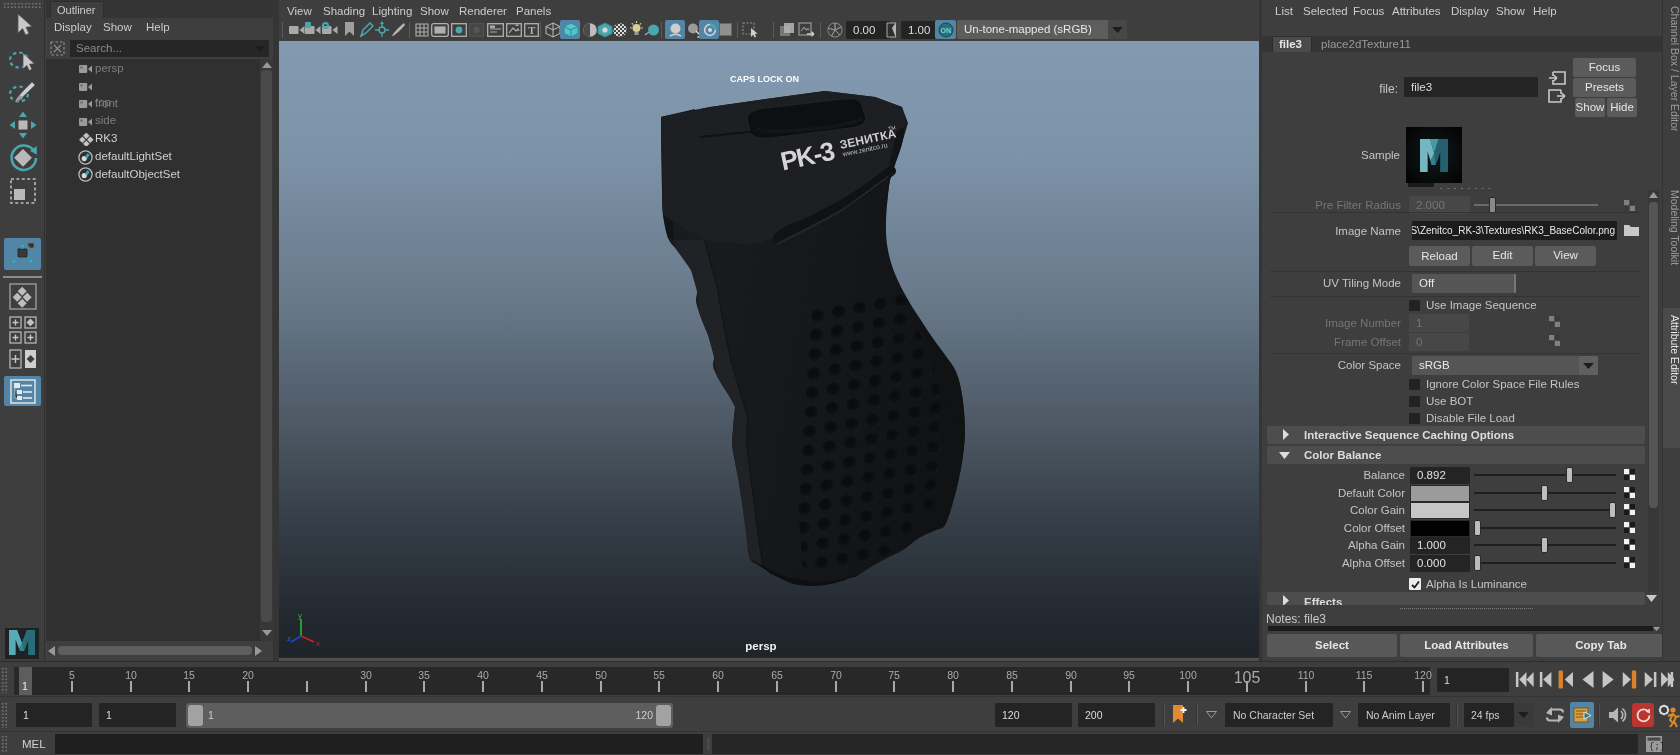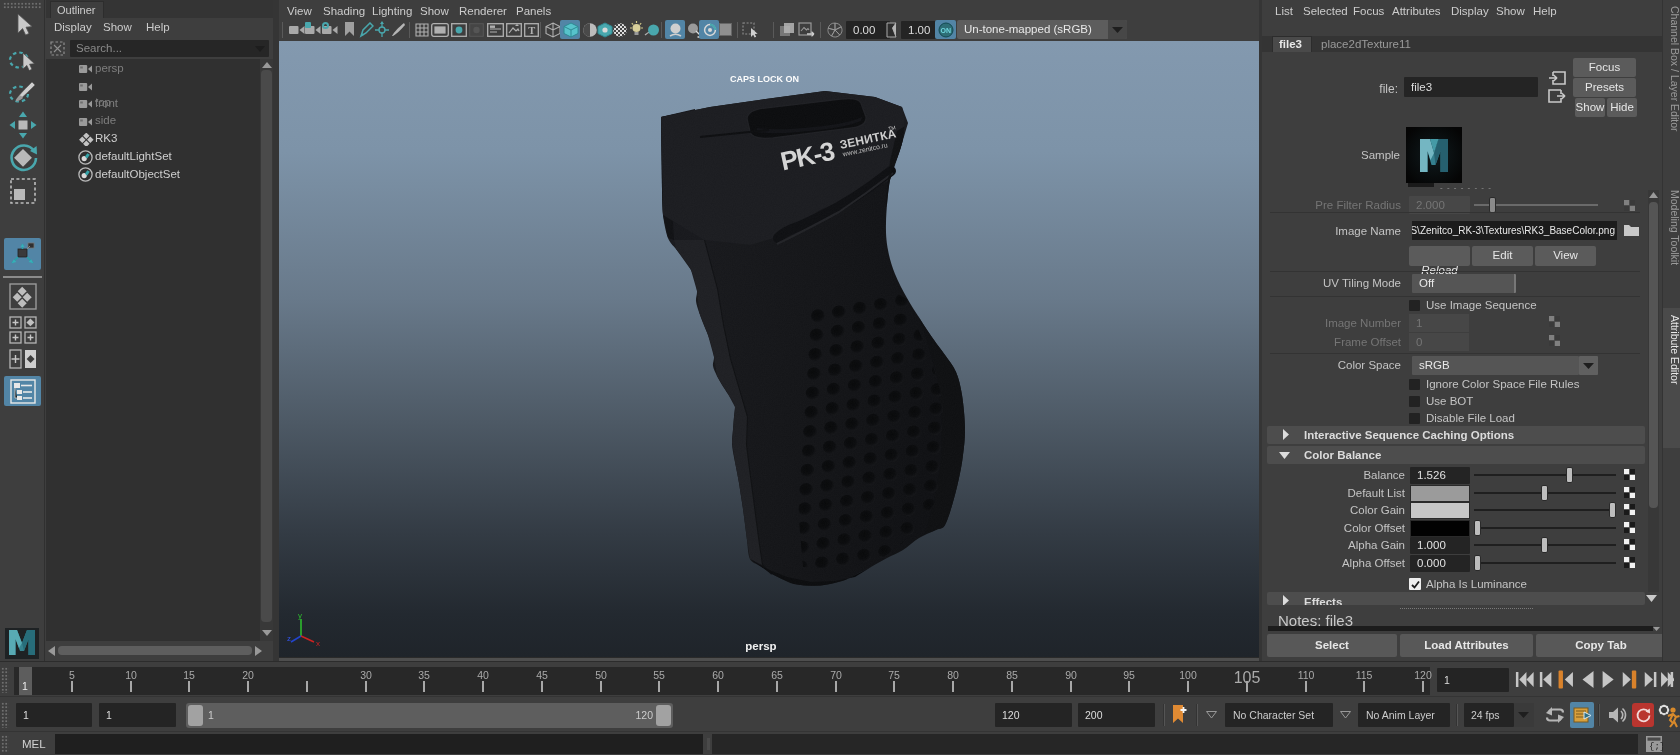--- a/index.html
+++ b/index.html
@@ -571,21 +571,21 @@
         <rect y="5.5" width="5.5" height="5.5" fill="#3a3a3a"></rect>
       </svg>
 <div class="abs" style="left:8px;top:212px;width:370px;height:1px;background:#333;"></div>
 <div class="txt" style="left:139px;top:225px;font-size:11.5px;color:#c4c4c4;transform:translateX(-100%);">Image Name</div>
 <div class="abs" style="left:150px;top:221px;width:205px;height:19px;background:#1c1c1c;overflow:hidden;">
         <span style="position:absolute;right:2px;top:4px;font-size:10px;color:#e8e8e8;white-space:nowrap;">TS\Zenitco_RK-3\Textures\RK3_BaseColor.png</span>
       </div>
 <svg class="abs" style="left:361px;top:223px" width="17" height="14" viewBox="0 0 17 14">
 <path d="M1 2 H6 L8 4 H16 V13 H1 Z" fill="#c9c9c9"></path>
       </svg>
-<div class="btn" style="left:147px;top:246px;width:61px;height:20px;font-size:11.5px;padding-top:18px;font-style:italic;">Reload</div>
+<div class="btn" style="left:147px;top:246px;width:61px;height:20px;font-size:11.5px;padding-top:4px;">Reload</div>
 <div class="btn" style="left:210px;top:246px;width:61px;height:20px;font-size:11.5px;padding-top:3px;">Edit</div>
 <div class="btn" style="left:273px;top:246px;width:61px;height:20px;font-size:11.5px;padding-top:3px;">View</div>
 <div class="abs" style="left:8px;top:271px;width:370px;height:1px;background:#333;"></div>
 <div class="txt" style="left:139px;top:277px;font-size:11.5px;color:#c4c4c4;transform:translateX(-100%);">UV Tiling Mode</div>
 <div class="abs" style="left:150px;top:274px;width:104px;height:19px;background:#555;border-right:2px solid #777;border-radius:1px;"></div>
 <div class="txt" style="left:157px;top:277px;font-size:11.5px;color:#e8e8e8;">Off</div>
 <div class="abs" style="left:8px;top:296px;width:370px;height:1px;background:#333;"></div>
 <div class="abs" style="left:147px;top:300px;width:11px;height:11px;background:#222;border-radius:1px;"></div>
 <div class="txt" style="left:164px;top:299px;font-size:11.5px;color:#c4c4c4;text-align:center;">Use Image Sequence</div>
 <div class="txt" style="left:139px;top:317px;font-size:11.5px;color:#757575;transform:translateX(-100%);">Image Number</div>
@@ -625,30 +625,30 @@
         <path d="M1 0 L7 5.5 L1 11 Z" fill="#dcdcdc"></path>
       </svg>
 <div class="txt" style="left:42px;top:429px;font-size:11.5px;font-weight:bold;color:#dcdcdc;">Interactive Sequence Caching Options</div>
 <div class="abs" style="left:5px;top:446px;width:378px;height:18px;background:#4d4d4d;border-radius:2px;"></div>
 <svg class="abs" style="left:17px;top:452px" width="12" height="8">
         <path d="M0 0 L11 0 L5.5 7 Z" fill="#dcdcdc"></path>
       </svg>
 <div class="txt" style="left:42px;top:449px;font-size:11.5px;font-weight:bold;color:#dcdcdc;">Color Balance</div>
 <div class="txt" style="left:143px;top:469px;font-size:11.5px;color:#c4c4c4;transform:translateX(-100%);">Balance</div>
 <div class="abs" style="left:148px;top:467px;width:60px;height:17px;background:#242424;border-radius:1px;"></div>
-<div class="txt" style="left:155px;top:469px;font-size:11.5px;color:#e0e0e0;">1.526</div>
+<div class="txt" style="left:155px;top:469px;font-size:11.5px;color:#e0e0e0;">0.892</div>
 <div class="abs" style="left:212px;top:474px;width:142px;height:2px;background:#1f1f1f;"></div>
       <div class="abs" style="left:304px;top:467px;width:7px;height:16px;background:#bdbdbd;border-radius:2px;border:1px solid #2a2a2a;"></div>
 <svg class="abs" style="left:362px;top:469px" width="11" height="11" viewBox="0 0 11 11">
         <rect width="5.5" height="5.5" fill="#f2f2f2"></rect>
         <rect x="5.5" y="5.5" width="5.5" height="5.5" fill="#f2f2f2"></rect>
         <rect x="5.5" width="5.5" height="5.5" fill="#1a1a1a"></rect>
         <rect y="5.5" width="5.5" height="5.5" fill="#1a1a1a"></rect>
       </svg>
-<div class="txt" style="left:143px;top:487px;font-size:11.5px;color:#c4c4c4;transform:translateX(-100%);">Default List</div>
+<div class="txt" style="left:143px;top:487px;font-size:11.5px;color:#c4c4c4;transform:translateX(-100%);">Default Color</div>
 <div class="abs" style="left:148px;top:485px;width:60px;height:17px;background:#9b9b9b;border:1px solid #2a2a2a;"></div>
 <div class="abs" style="left:212px;top:492px;width:142px;height:2px;background:#1f1f1f;"></div>
       <div class="abs" style="left:279px;top:485px;width:7px;height:16px;background:#bdbdbd;border-radius:2px;border:1px solid #2a2a2a;"></div>
 <svg class="abs" style="left:362px;top:487px" width="11" height="11" viewBox="0 0 11 11">
         <rect width="5.5" height="5.5" fill="#f2f2f2"></rect>
         <rect x="5.5" y="5.5" width="5.5" height="5.5" fill="#f2f2f2"></rect>
         <rect x="5.5" width="5.5" height="5.5" fill="#1a1a1a"></rect>
         <rect y="5.5" width="5.5" height="5.5" fill="#1a1a1a"></rect>
       </svg>
 <div class="txt" style="left:143px;top:504px;font-size:11.5px;color:#c4c4c4;transform:translateX(-100%);">Color Gain</div>
@@ -706,21 +706,21 @@
 </div>
 <svg class="abs" style="left:384px;top:595px" width="12" height="8">
         <path d="M0 0 L11 0 L5.5 7 Z" fill="#c9c9c9"></path>
       </svg>
 <div class="abs" style="left:386px;top:190px;width:11px;height:402px;background:#383838;"></div>
 <svg class="abs" style="left:387px;top:192px" width="9" height="7">
         <path d="M4.5 0 L9 6 L0 6 Z" fill="#999"></path>
       </svg>
 <div class="abs" style="left:387px;top:202px;width:9px;height:306px;background:#555;border-radius:4px;"></div>
 <div class="abs" style="left:138px;top:608px;width:133px;height:1px;border-top:1px dotted #7a7a7a;"></div>
-<div class="txt" style="left:16px;top:612px;font-size:15px;color:#c9c9c9;">Notes:  file3</div>
+<div class="txt" style="left:4px;top:612px;font-size:12px;color:#c9c9c9;">Notes:  file3</div>
 <div class="abs" style="left:6px;top:626px;width:385px;height:5px;background:#1c1c1c;"></div>
 <svg class="abs" style="left:391px;top:627px" width="8" height="5">
         <path d="M0 0 L7 0 L3.5 4 Z" fill="#999"></path>
       </svg>
 <div class="btn" style="left:5px;top:634px;width:130px;height:23px;font-size:11.5px;font-weight:bold;padding-top:5px;background:#585858;">Select</div>
 <div class="btn" style="left:138px;top:634px;width:133px;height:23px;font-size:11.5px;font-weight:bold;padding-top:5px;background:#585858;">Load Attributes</div>
 <div class="btn" style="left:274px;top:634px;width:130px;height:23px;font-size:11.5px;font-weight:bold;padding-top:5px;background:#585858;">Copy Tab</div>
 </div>
 <div class="abs" style="left:1662px;top:0;width:18px;height:661px;background:#3e3e3e;border-left:1px solid #333;">
 <div class="abs" style="left:2px;top:6px;width:16px;writing-mode:vertical-rl;font-size:10.5px;color:#9a9a9a;white-space:nowrap;">Channel Box / Layer Editor</div>

